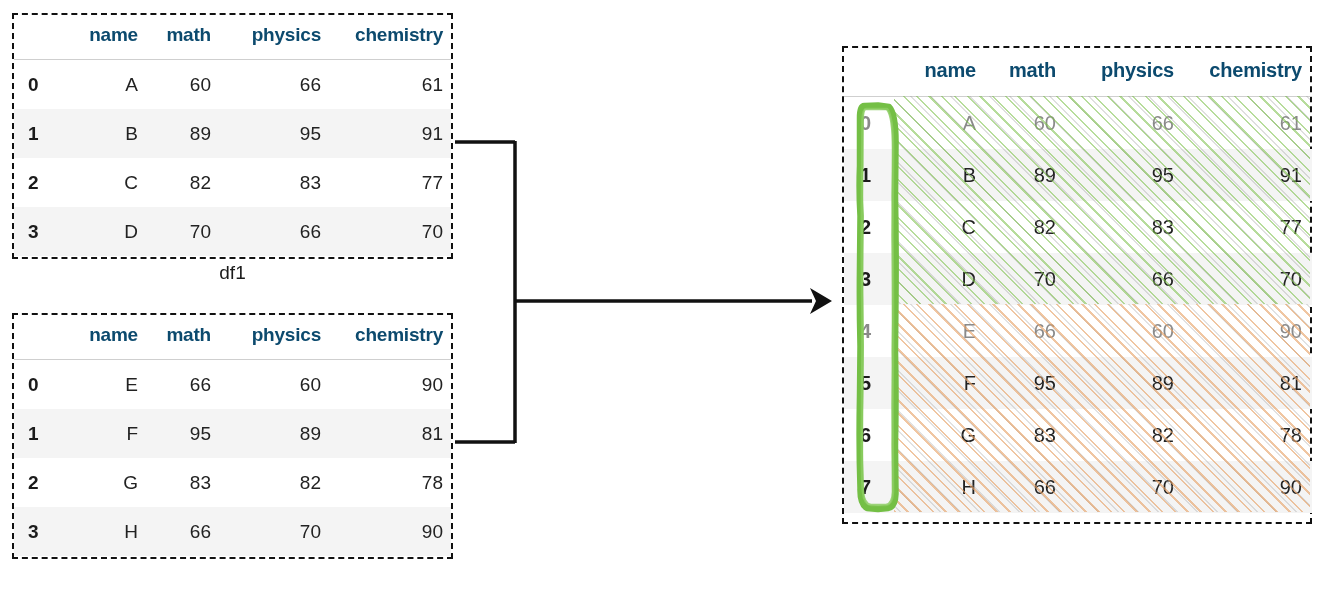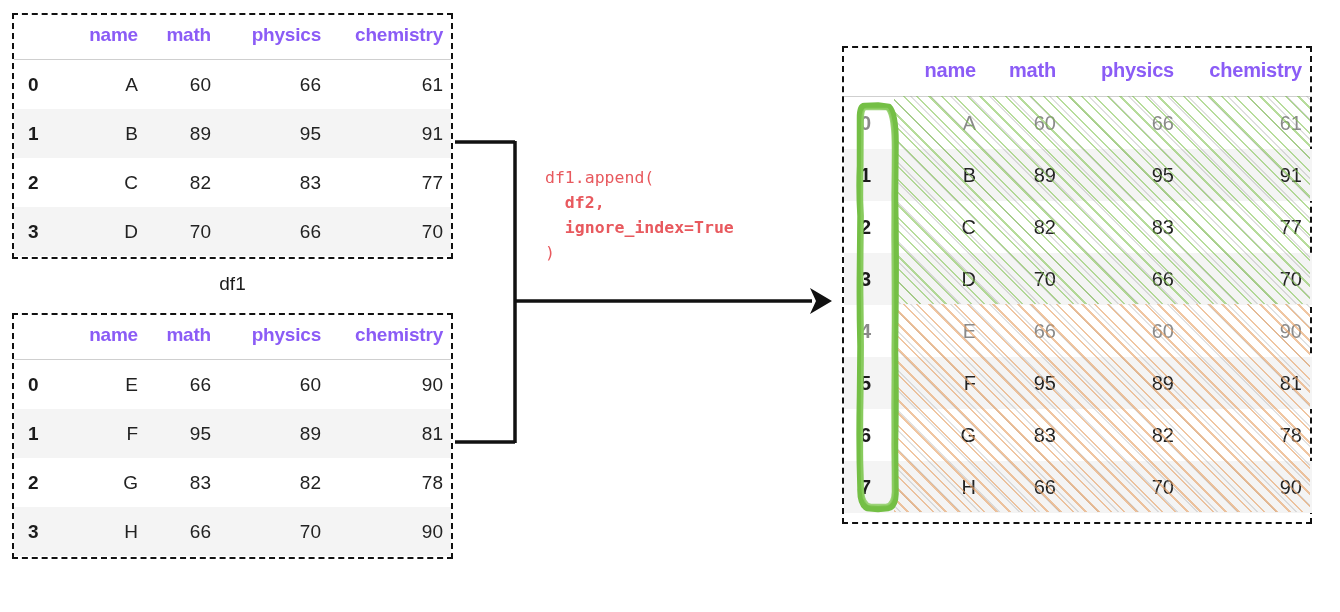--- a/index.html
+++ b/index.html
@@ -28,21 +28,21 @@
   }
   table.df th,table.df td{
     padding:0;
     text-align:right;
     vertical-align:middle;
     white-space:nowrap;
     font-weight:400;
   }
   table.df thead th{
     font-weight:700;
-    color:#8b5cf6;
+    color:#0c4a6e;
     letter-spacing:-0.2px;
   }
   table.df thead tr.hdr th{
     height:40px;
     padding-bottom:3px;
   }
   table.df thead tr.rule th{
     height:1px;
     padding:0;
     border-bottom:1.5px solid #cfcfcf;
@@ -71,21 +71,21 @@
   .df-left table.df td.idx,.df-left table.df th.idx{padding-left:14px;padding-right:0;}
 
   .df-caption{
     position:absolute;
     font-size:19px;
     color:#1b1b1b;
     text-align:center;
     width:441px;
     left:12px;
   }
-  #cap-df1{top:273px;}
+  #cap-df1{top:262px;}
   #cap-df2{top:562px;}
 
   
   #res-box{left:842px;top:46px;width:470px;height:478px;}
   .df-right table.df{font-size:20px;}
   .df-right col.c-idx{width:50px;}
   .df-right col.c-name{width:92px;}
   .df-right col.c-math{width:80px;}
   .df-right col.c-phys{width:118px;}
   .df-right col.c-chem{width:128px;}
@@ -270,24 +270,20 @@
 
     <path d="M75,21 L75,323" stroke="#111" stroke-width="3.5" fill="none"></path>
 
     <path d="M15,322 L75,322" stroke="#111" stroke-width="3.5" fill="none"></path>
 
     <path d="M75,181 L372,181" stroke="#111" stroke-width="3.5" fill="none"></path>
 
     <path d="M370,168 L392,181 L370,194 L376,181 Z" fill="#111"></path>
   </svg>
 
-  <div class="code"><span>df1.append(</span>
-<span class="b">  df2,</span>
-<span class="b">  ignore_index=True</span>
-<span>)</span></div>
 
   <div class="df-box df-right" id="res-box">
     <div class="df-inner">
       <table class="df">
         <colgroup>
           <col class="c-idx">
             <col class="c-name">
             <col class="c-math">
             <col class="c-phys">
             <col class="c-chem">

